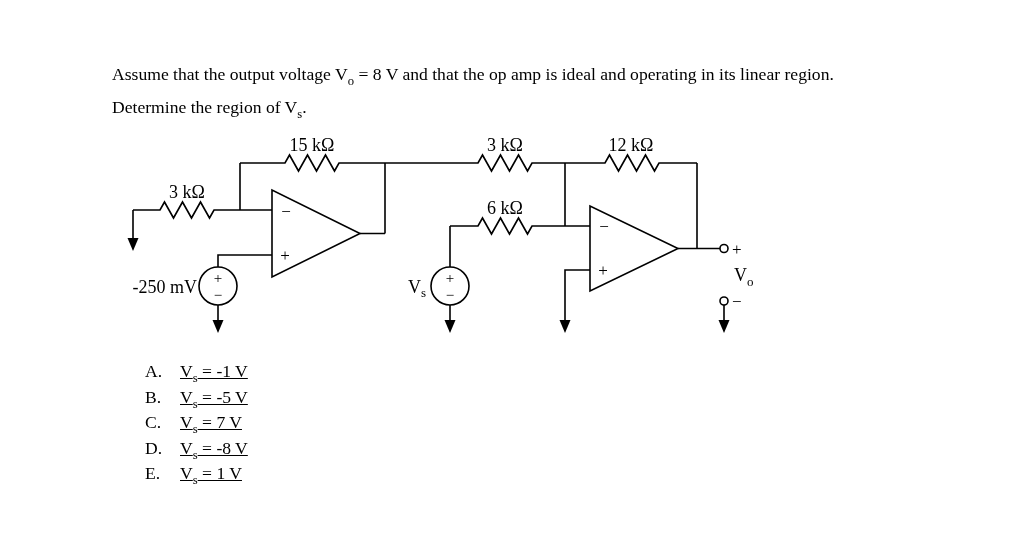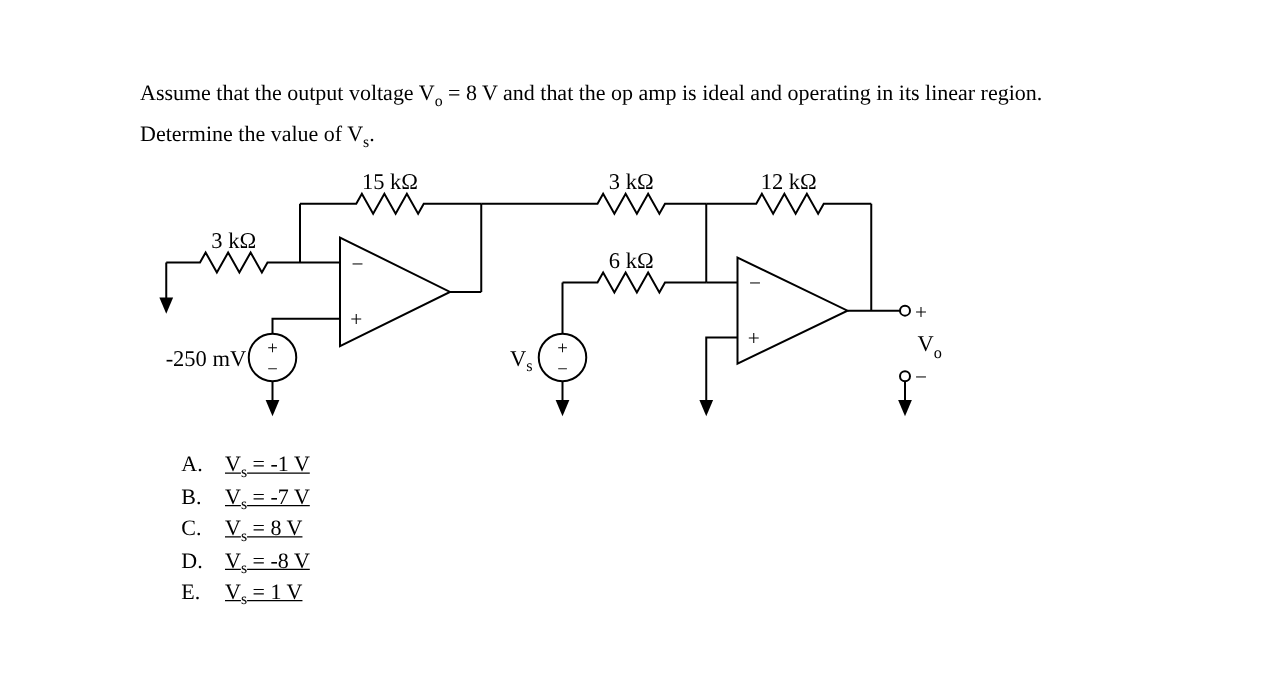--- a/index.html
+++ b/index.html
@@ -52,21 +52,21 @@
   .sign { font-family: "Liberation Serif", serif; font-size: 17px; fill: #000; }
   .srcsign { font-family: "Liberation Serif", serif; font-size: 15px; fill: #000; }
 </style>
 </head>
 <body>
 
 <div class="page">
 
   <div class="question">
     <div><span>Assume that the output voltage V</span><sub>o</sub><span> = 8 V and that the op amp is ideal and operating in its linear region.</span></div>
-    <div><span>Determine the value of V</span><sub>s</sub><span>.</span></div>
+    <div><span>Determine the region of V</span><sub>s</sub><span>.</span></div>
   </div>
 
   <svg class="circuit-svg" width="1024" height="300" viewBox="0 0 1024 300">
 
     <path class="wire" d="M240 115 H285 l4.5 -8 l9 16 l9 -16 l9 16 l9 -16 l9 16 l4.5 -8 H385"></path>
     <path class="wire" d="M133 162 H160 l4.5 -8 l9 16 l9 -16 l9 16 l9 -16 l9 16 l4.5 -8 H240"></path>
     <path class="wire" d="M385 115 H478 l4.5 -8 l9 16 l9 -16 l9 16 l9 -16 l9 16 l4.5 -8 H565"></path>
     <path class="wire" d="M565 115 H605 l4.5 -8 l9 16 l9 -16 l9 16 l9 -16 l9 16 l4.5 -8 H697"></path>
     <path class="wire" d="M450 178 H478 l4.5 -8 l9 16 l9 -16 l9 16 l9 -16 l9 16 l4.5 -8 H565"></path>
 
@@ -113,19 +113,19 @@
 
     <circle class="comp" cx="724" cy="200.5" r="4" stroke-width="1.5"></circle>
     <text class="sign" x="732" y="207">+</text>
     <text class="lbl" x="734" y="233"><tspan>V</tspan><tspan dy="5" font-size="13">o</tspan></text>
     <circle class="comp" cx="724" cy="253" r="4" stroke-width="1.5"></circle>
     <text class="sign" x="732" y="259">−</text>
   </svg>
 
   <div class="answers">
     <div class="answer-row"><span class="ans-letter">A.</span><span>V</span><sub>s</sub><span> = -1 V</span></div>
-    <div class="answer-row"><span class="ans-letter">B.</span><span>V</span><sub>s</sub><span> = -7 V</span></div>
-    <div class="answer-row"><span class="ans-letter">C.</span><span>V</span><sub>s</sub><span> = 8 V</span></div>
+    <div class="answer-row"><span class="ans-letter">B.</span><span>V</span><sub>s</sub><span> = -5 V</span></div>
+    <div class="answer-row"><span class="ans-letter">C.</span><span>V</span><sub>s</sub><span> = 7 V</span></div>
     <div class="answer-row"><span class="ans-letter">D.</span><span>V</span><sub>s</sub><span> = -8 V</span></div>
     <div class="answer-row"><span class="ans-letter">E.</span><span>V</span><sub>s</sub><span> = 1 V</span></div>
   </div>
 
 </div>
 
 </body></html>

